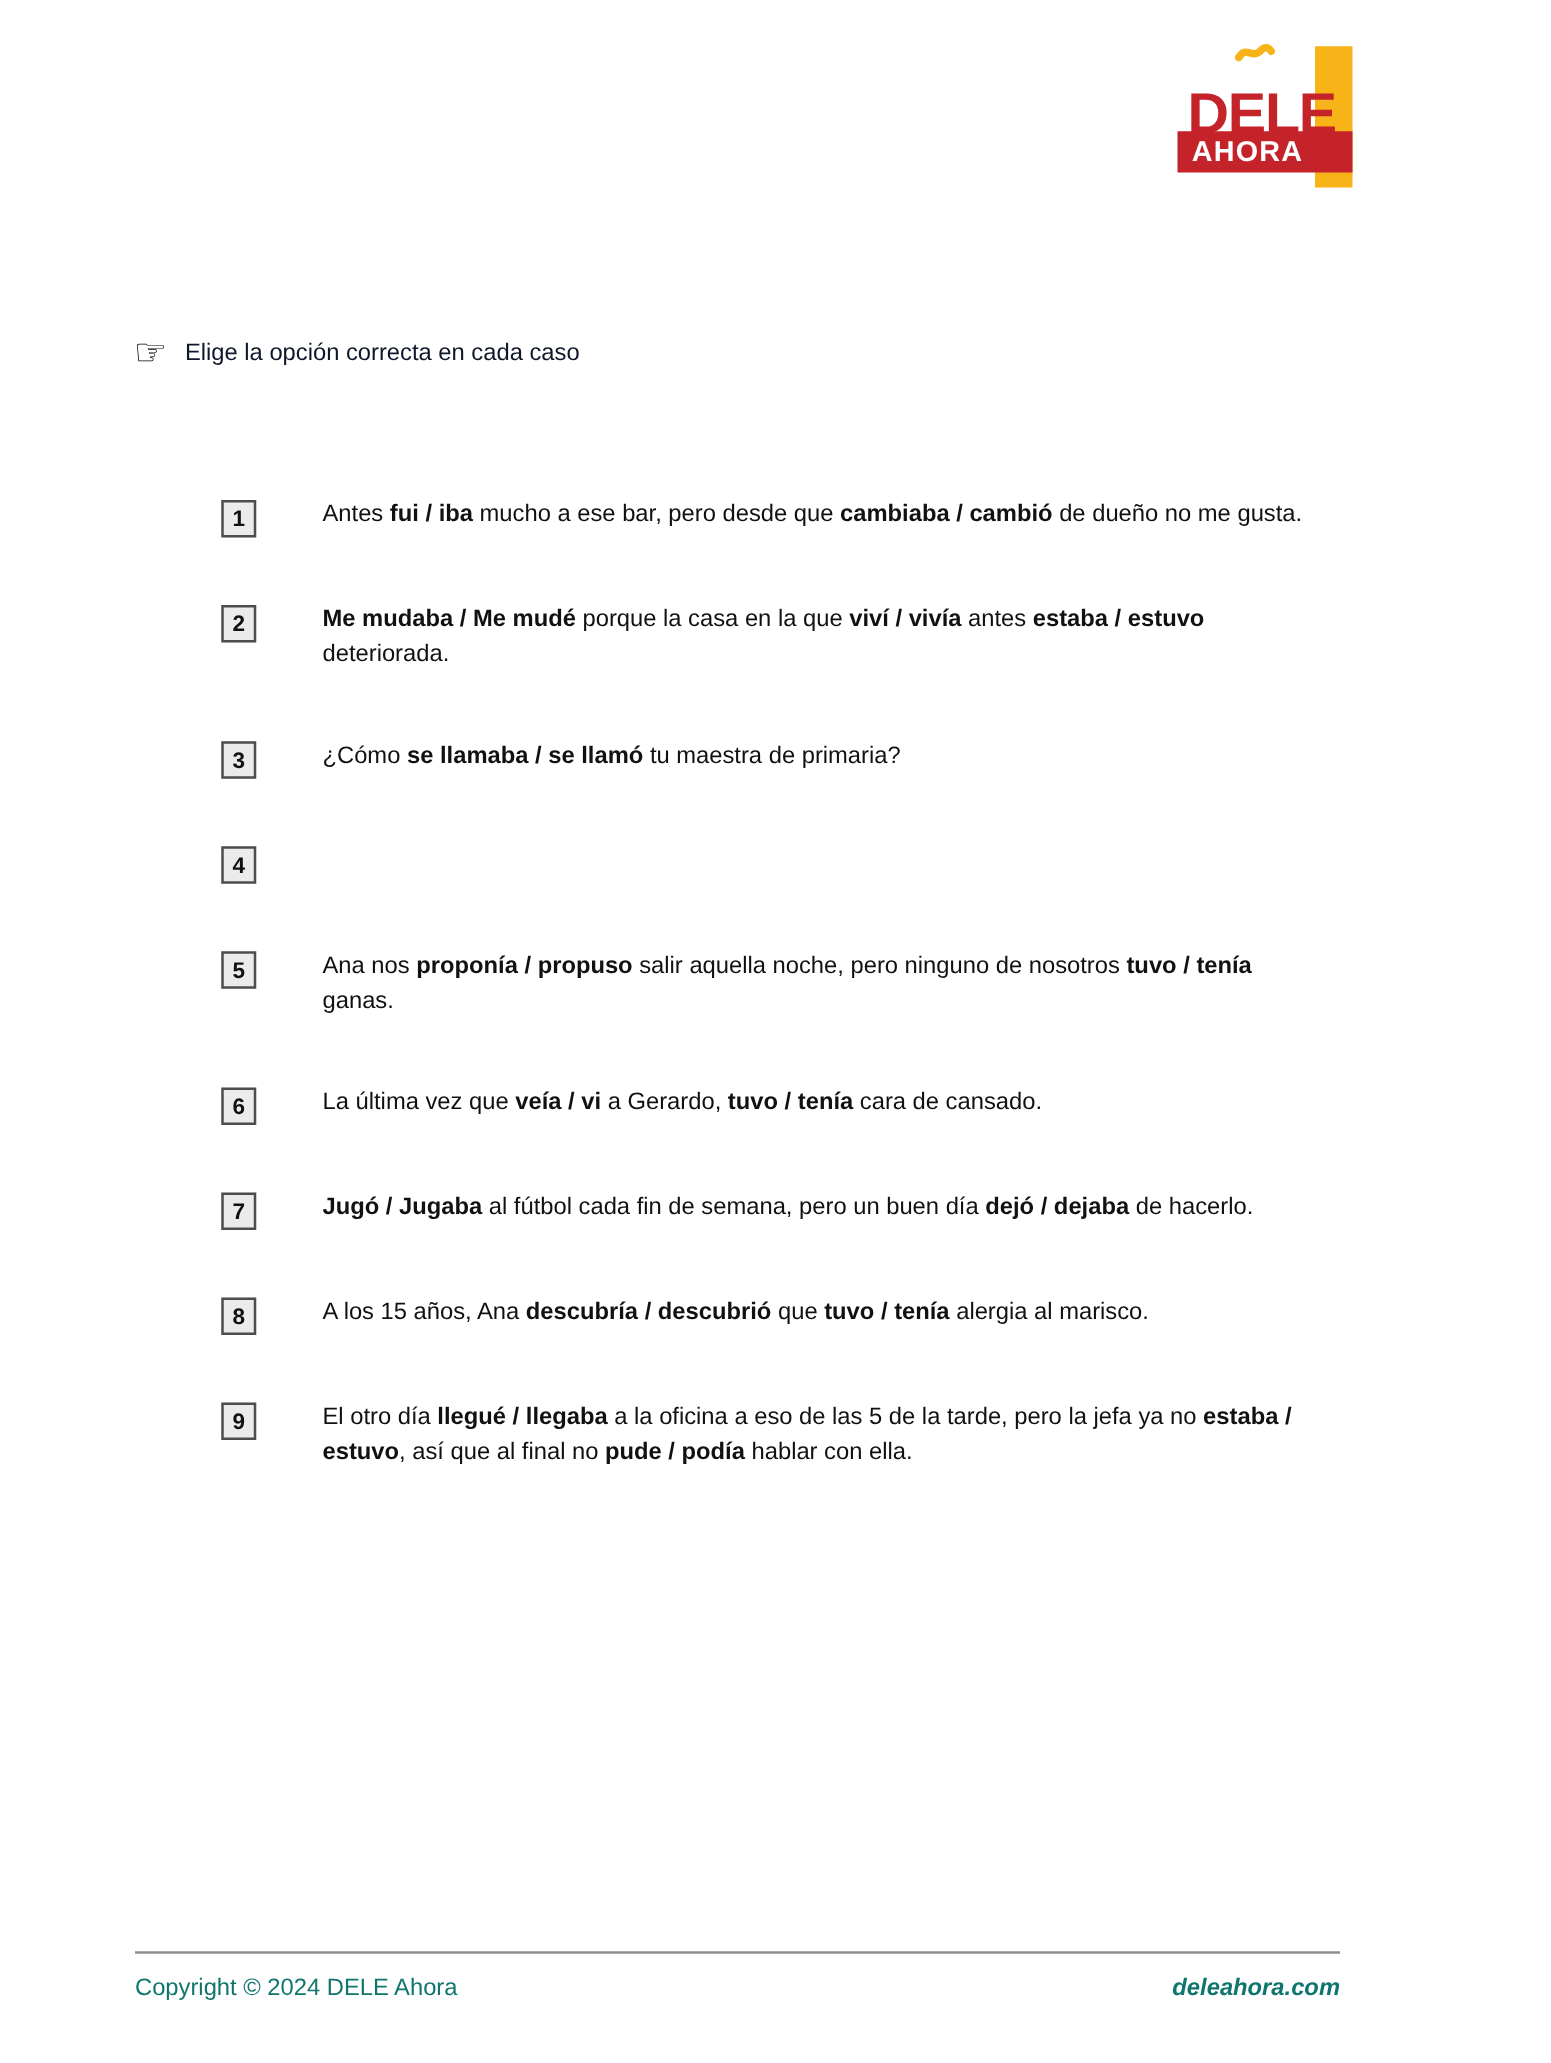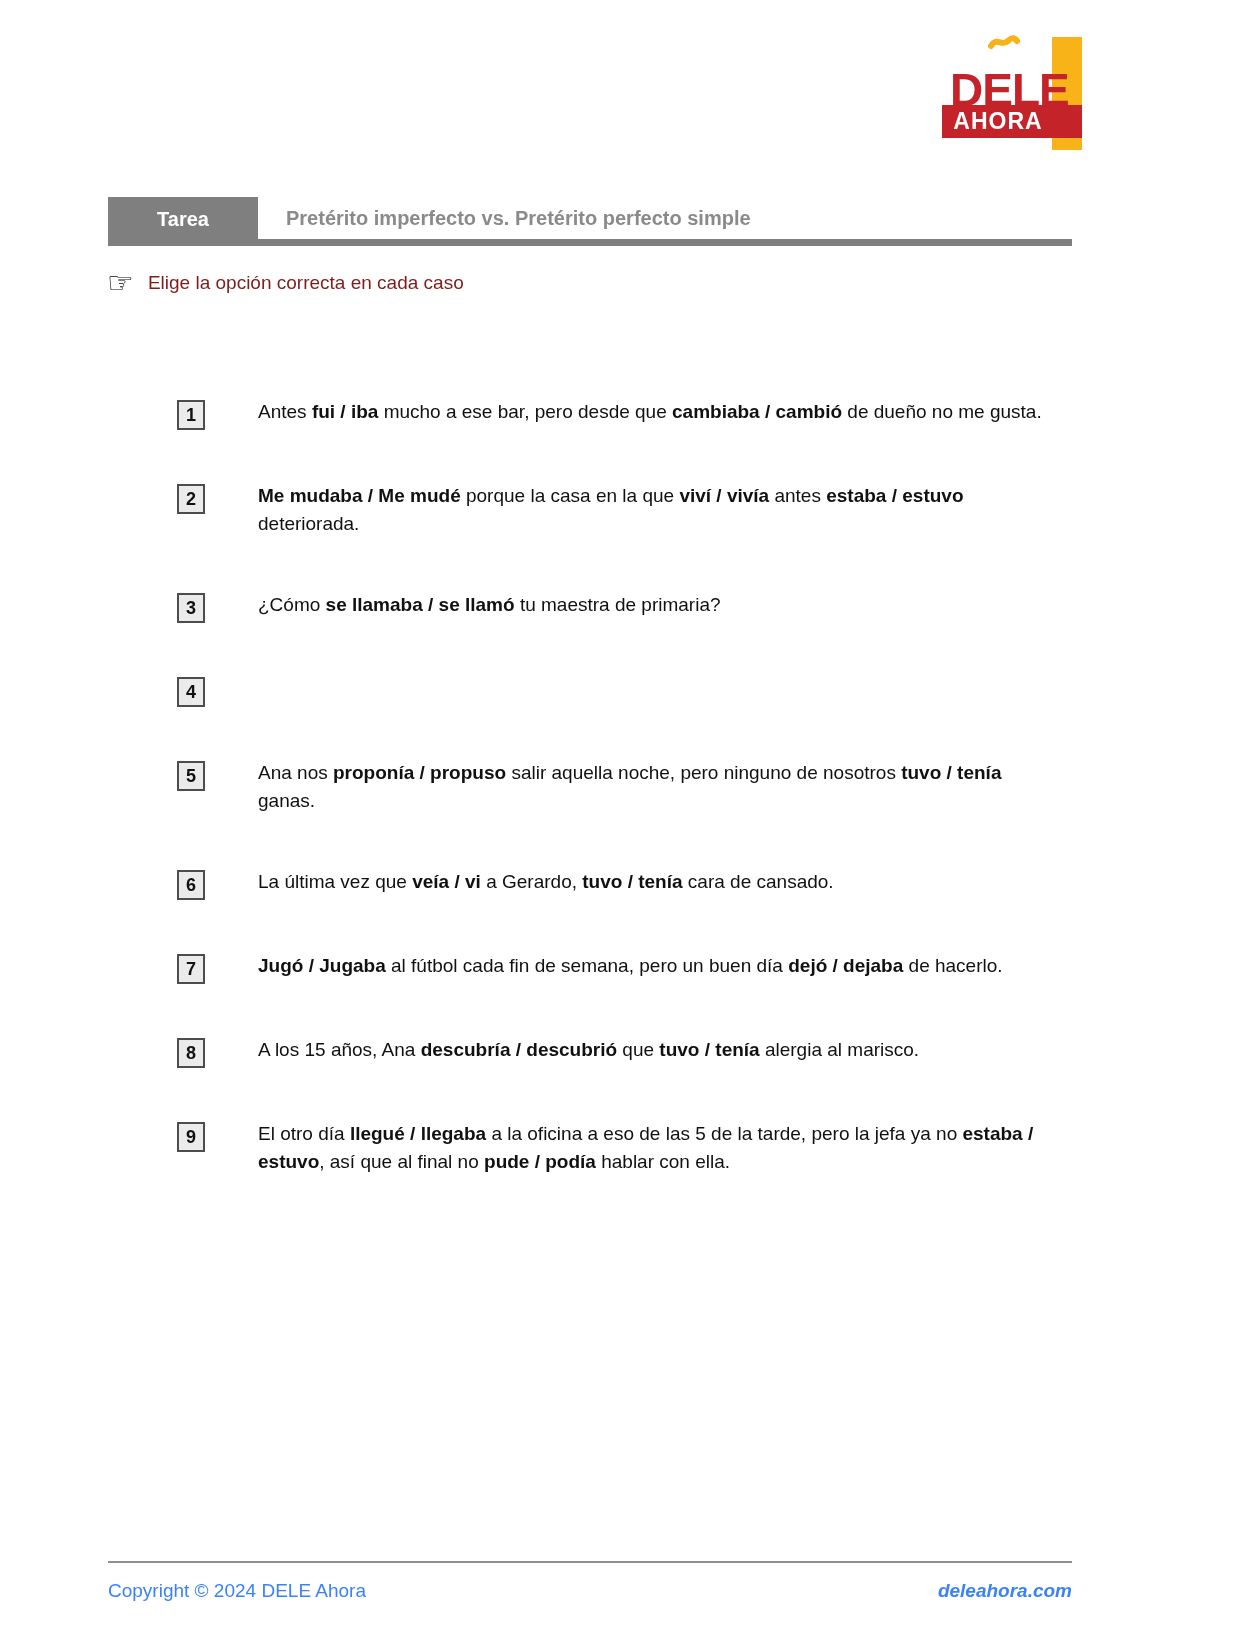--- a/index.html
+++ b/index.html
@@ -24,59 +24,52 @@
 
   
   .header{position:absolute;left:108px;top:197px;width:964px;height:49px;}
   .header-rule{position:absolute;left:0;top:42px;width:100%;height:7px;background:var(--ui-gray);}
   .header-tab{position:absolute;left:0;top:0;width:150px;height:49px;background:var(--ui-gray);color:#ffffff;font-weight:bold;font-size:20px;display:flex;align-items:center;justify-content:center;padding-bottom:5px;box-sizing:border-box;}
   .header-title{position:absolute;left:178px;top:0;height:42px;display:flex;align-items:center;color:var(--title-gray);font-weight:bold;font-size:20px;white-space:nowrap;}
 
   
   .instruction{position:absolute;left:107px;top:267px;display:flex;align-items:center;gap:14px;}
   .finger{font-size:30px;line-height:32px;color:#000;}
-  .instr-text{font-size:19px;color:#7f1d1d;}
+  .instr-text{font-size:19px;color:#0f172a;}
 
   
   .items{position:absolute;left:108px;top:398px;width:964px;}
   .item{display:flex;align-items:flex-start;margin-bottom:53px;}
   .numcol{width:42px;margin-left:62px;margin-top:3px;height:28px;display:flex;justify-content:center;align-items:center;flex-shrink:0;}
   .numbox{background:#ebebeb;border:2px solid #4d4d4d;font-weight:bold;font-size:18px;line-height:26px;padding:0 7px;color:#111;}
   .sentence{margin:0 0 0 46px;width:790px;font-size:19px;line-height:28px;color:#111;}
   .opt{font-weight:bold;}
 
   
   .footer{position:absolute;left:108px;top:1561px;width:964px;}
   .footer-rule{height:2px;background:#8f8f8f;}
-  .footer-row{display:flex;justify-content:space-between;align-items:baseline;margin-top:17px;font-size:19px;color:#3b82f6;}
+  .footer-row{display:flex;justify-content:space-between;align-items:baseline;margin-top:17px;font-size:19px;color:#0f766e;}
   .site{font-weight:bold;font-style:italic;}
 </style>
 </head>
 <body>
 
 <div class="page">
 
   <div class="logo">
     <div class="logo-bar"></div>
     <svg class="logo-tilde" width="32" height="16" viewBox="0 0 32 16">
       <path d="M3 11 C9 1, 14 13, 21 5 C24 2, 27 3, 29 6" stroke="#f7b318" stroke-width="6" fill="none" stroke-linecap="round"></path>
     </svg>
     <div class="logo-dele">DELE</div>
     <div class="logo-banner">
       <span>AHORA</span>
     </div>
   </div>
 
-  <div class="header">
-    <div class="header-rule"></div>
-    <div class="header-tab">
-      <span>Tarea</span>
-    </div>
-    <div class="header-title">Pretérito imperfecto vs. Pretérito perfecto simple</div>
-  </div>
 
   <div class="instruction">
     <span class="finger">☞</span>
     <span class="instr-text">Elige la opción correcta en cada caso</span>
   </div>
 
   <div class="items" id="items">
       <div class="item">
         <span class="numcol">
           <span class="numbox">1</span>

